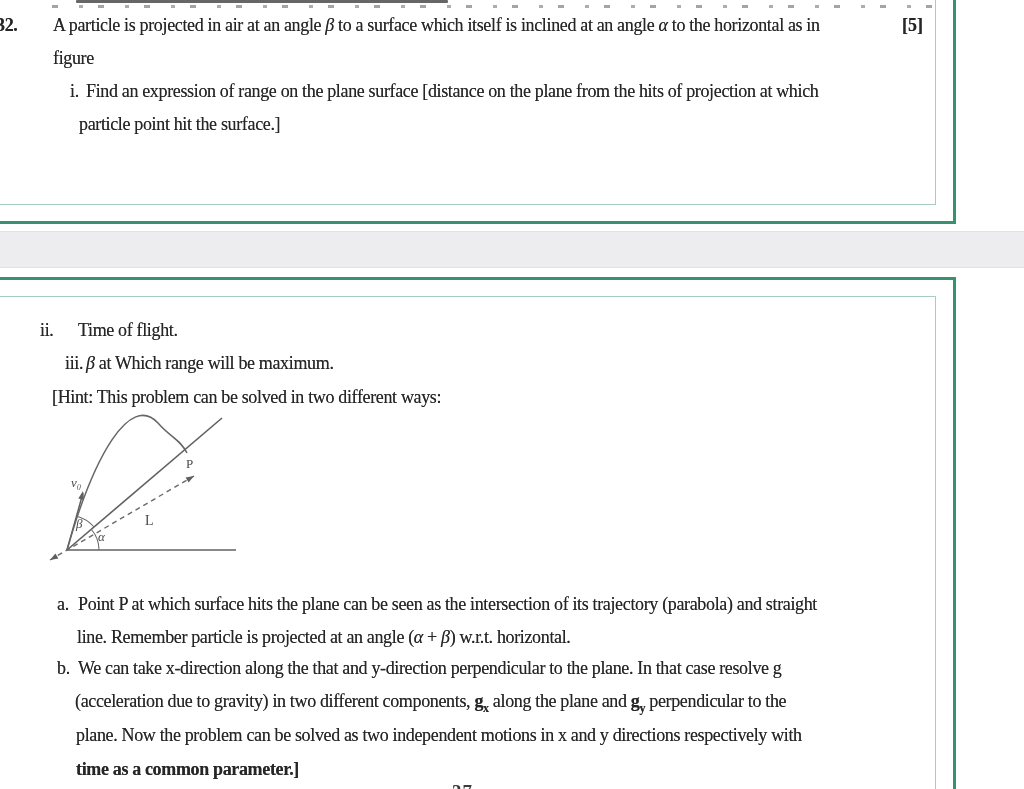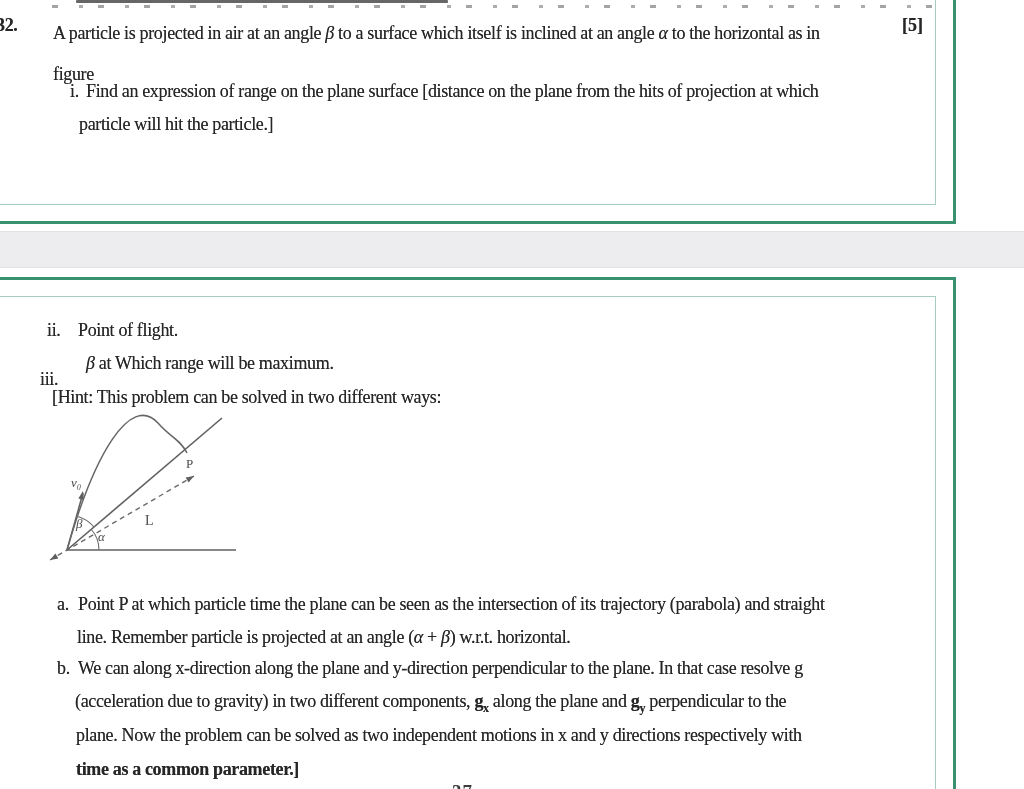--- a/index.html
+++ b/index.html
@@ -46,37 +46,37 @@
 </head>
 <body>
 
 <div class="abs" id="top-remnant-bar"></div>
 <div class="abs" id="top-remnant-dots"></div>
 
 <div class="card-border" id="card1-border"></div>
 <div class="inner-line" id="card1-inner"></div>
 
 <div class="txt bold" style="left:-4px;top:13px;">32.</div>
-<div class="txt" style="left:53px;top:21px;">A particle is projected in air at an angle <i>β</i> to a surface which itself is inclined at an angle <i>α</i> to the horizontal as in</div>
+<div class="txt" style="left:53px;top:13px;">A particle is projected in air at an angle <i>β</i> to a surface which itself is inclined at an angle <i>α</i> to the horizontal as in</div>
 <div class="txt bold" style="left:902px;top:13px;letter-spacing:0;">[5]</div>
-<div class="txt" style="left:53px;top:62px;">figure</div>
+<div class="txt" style="left:53px;top:46px;">figure</div>
 
 <div class="txt" style="left:70px;top:79px;">i.</div>
 <div class="txt" style="left:86px;top:79px;">Find an expression of range on the plane surface [distance on the plane from the hits of projection at which</div>
-<div class="txt" style="left:79px;top:112px;">particle will hit the particle.]</div>
+<div class="txt" style="left:79px;top:112px;">particle point hit the surface.]</div>
 
 <div class="abs" id="band"></div>
 
 <div class="card-border" id="card2-border"></div>
 <div class="inner-line" id="card2-inner"></div>
 
-<div class="txt" style="left:47px;top:318px;">ii.</div>
-<div class="txt" style="left:78px;top:318px;">Point of flight.</div>
+<div class="txt" style="left:40px;top:318px;">ii.</div>
+<div class="txt" style="left:78px;top:318px;">Time of flight.</div>
 
-<div class="txt" style="left:40px;top:351px;margin-top:16px;">iii.</div>
+<div class="txt" style="left:65px;top:351px;">iii.</div>
 <div class="txt" style="left:86px;top:351px;"><i>β</i> at Which range will be maximum.</div>
 
 <div class="txt" style="left:52px;top:385px;">[Hint: This problem can be solved in two different ways:</div>
 
 <div class="abs" id="figure-box">
   <svg width="202" height="164" viewBox="0 0 202 164">
 
     <path d="M25,143 L194,143" stroke="#606060" stroke-width="1.6" fill="none"></path>
 
     <path d="M25,143 L180,11" stroke="#606060" stroke-width="1.6" fill="none"></path>
@@ -95,24 +95,24 @@
 
     <text x="29" y="80" font-size="13" font-style="italic">v₀</text>
     <text x="34" y="121" font-size="13" font-style="italic">β</text>
     <text x="56" y="134" font-size="13" font-style="italic">α</text>
     <text x="103" y="118" font-size="14">L</text>
     <text x="144" y="61" font-size="13">P</text>
   </svg>
 </div>
 
 <div class="txt" style="left:57px;top:592px;">a.</div>
-<div class="txt" style="left:78px;top:592px;">Point P at which particle time the plane can be seen as the intersection of its trajectory (parabola) and straight</div>
+<div class="txt" style="left:78px;top:592px;">Point P at which surface hits the plane can be seen as the intersection of its trajectory (parabola) and straight</div>
 <div class="txt" style="left:77px;top:625px;">line. Remember particle is projected at an angle (<i>α</i> + <i>β</i>) w.r.t. horizontal.</div>
 
 <div class="txt" style="left:57px;top:656px;">b.</div>
-<div class="txt" style="left:78px;top:656px;">We can along x-direction along the plane and y-direction perpendicular to the plane. In that case resolve g</div>
+<div class="txt" style="left:78px;top:656px;">We can take x-direction along the that and y-direction perpendicular to the plane. In that case resolve g</div>
 <div class="txt" style="left:75px;top:689px;">(acceleration due to gravity) in two different components, <b>g<sub>x</sub></b> along the plane and <b>g<sub>y</sub></b> perpendicular to the</div>
 <div class="txt" style="left:76px;top:723px;">plane. Now the problem can be solved as two independent motions in x and y directions respectively with</div>
 <div class="txt" style="left:76px;top:757px;font-weight:bold;">time as a common parameter.]</div>
 
 <div class="abs" id="bottom-remnant">
   <span>37</span>
 </div>
 
 </body></html>

